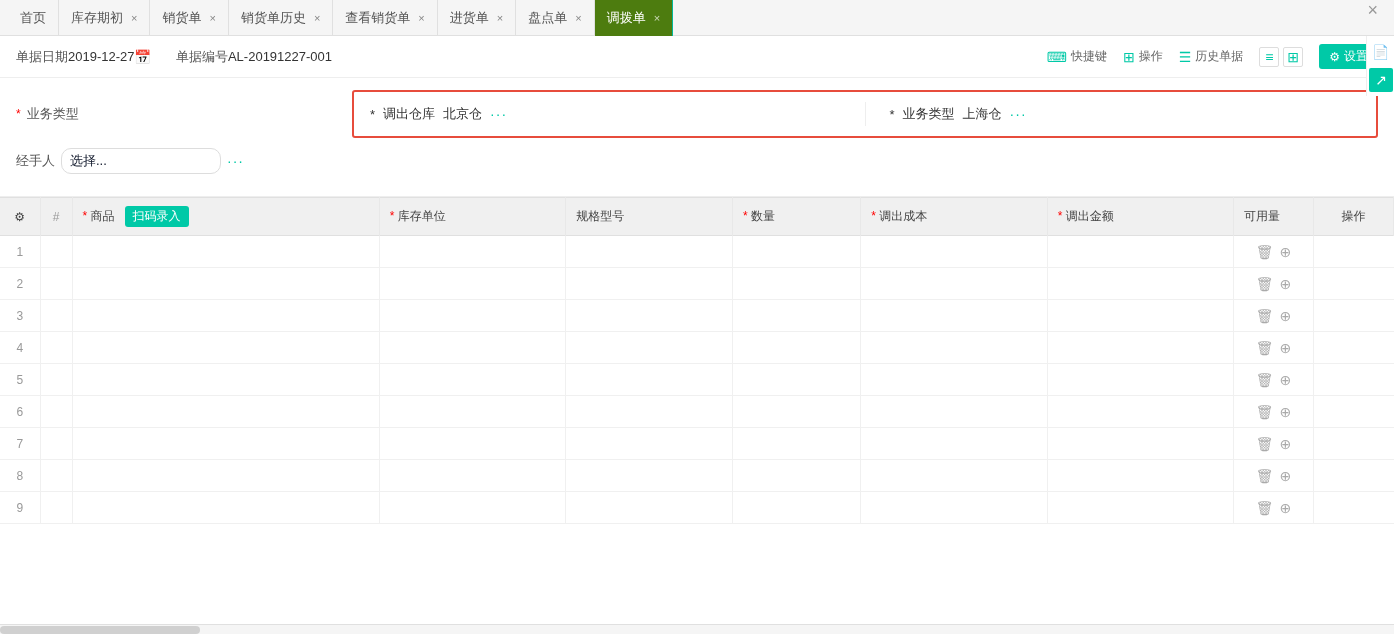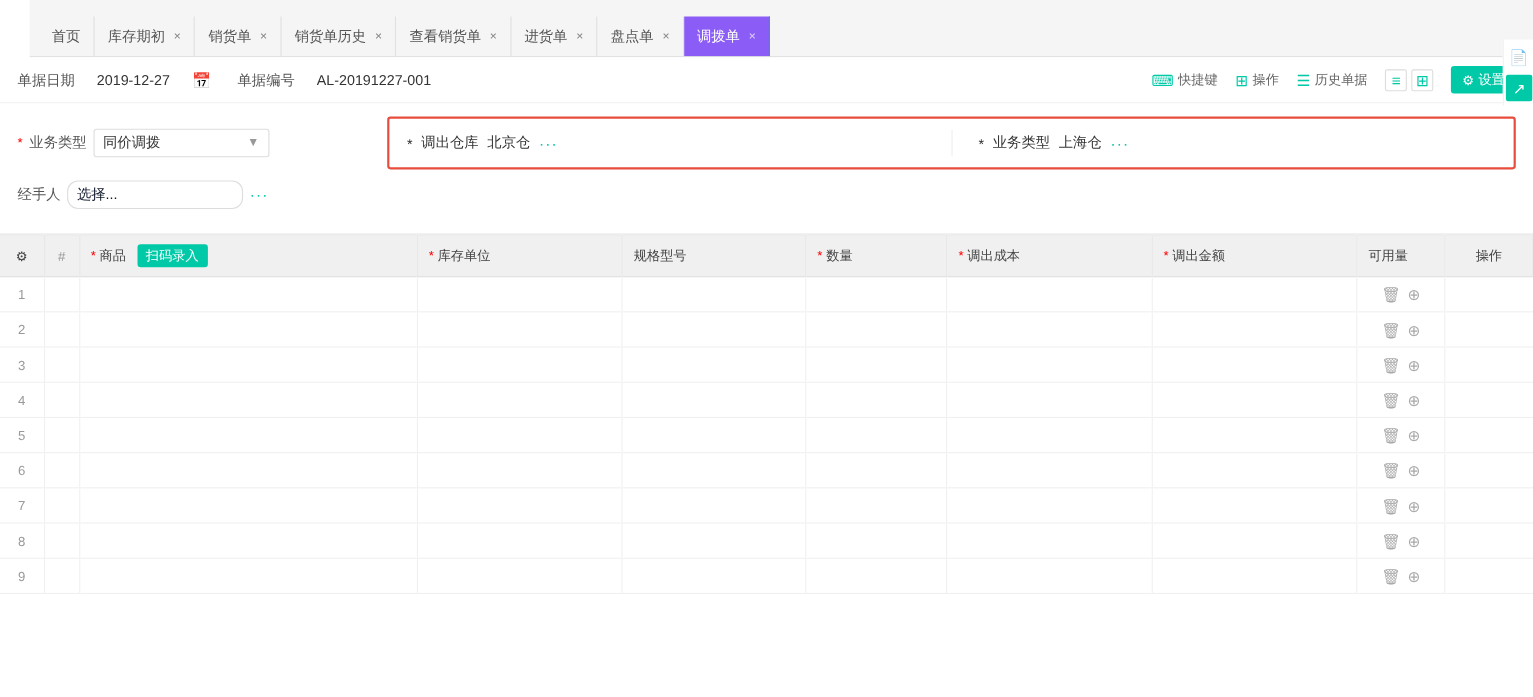--- a/index.html
+++ b/index.html
@@ -1,42 +1,41 @@
 <!DOCTYPE html>
 <html><head>
   <meta charset="utf-8">
   <style>
     * { box-sizing: border-box; margin: 0; padding: 0; }
     body { font-family: "Microsoft YaHei", sans-serif; font-size: 13px; color: #333; background: #fff; overflow: hidden; }
 
     
     .tab-bar {
       display: flex;
-      align-items: flex-end;
+      align-items: flex-start;
       background: #f5f5f5;
       border-bottom: 1px solid #e0e0e0;
-      height: 52px;
+      height: 36px;
       padding: 0 4px;
-      margin-left: 27px;
     }
     .tab-item {
       display: flex;
       align-items: center;
       padding: 0 12px;
       height: 36px;
       cursor: pointer;
       font-size: 13px;
       color: #555;
       border-right: 1px solid #e0e0e0;
       white-space: nowrap;
       gap: 6px;
     }
     .tab-item:first-child { padding-left: 16px; }
     .tab-item.active {
-      background: #8b5cf6;
+      background: #4d7c0f;
       color: #fff;
       border-right: 1px solid #00b897;
     }
     .tab-close {
       font-size: 11px;
       color: inherit;
       opacity: 0.7;
       cursor: pointer;
       margin-left: 2px;
     }
@@ -53,21 +52,21 @@
       display: flex;
       align-items: center;
       padding: 8px 16px;
       border-bottom: 1px solid #eee;
       gap: 24px;
       background: #fff;
     }
     .toolbar-group {
       display: flex;
       align-items: center;
-      gap: 20px;
+      gap: 0;
       font-size: 13px;
       color: #555;
     }
     .toolbar-group .label { color: #555; }
     .toolbar-group .value { color: #333; font-weight: 500; }
     .calendar-icon {
       color: #00c9a7;
       font-size: 14px;
       cursor: pointer;
     }
@@ -361,24 +360,20 @@
       </button>
     </div>
   </div>
 
   <div class="form-area">
     <div class="form-row">
 
       <div class="form-field" style="max-width:320px;">
         <span class="req">*</span>
         <span class="field-label">业务类型</span>
-        <div class="field-select">
-          <span>同价调拨</span>
-          <span class="chevron">▼</span>
-        </div>
       </div>
 
       <div class="red-border-box">
         <div class="warehouse-field">
           <span class="req">*</span>
           <span class="field-label">调出仓库</span>
           <span class="field-value">北京仓</span>
           <span class="three-dots">···</span>
         </div>
         <div class="warehouse-divider"></div>

